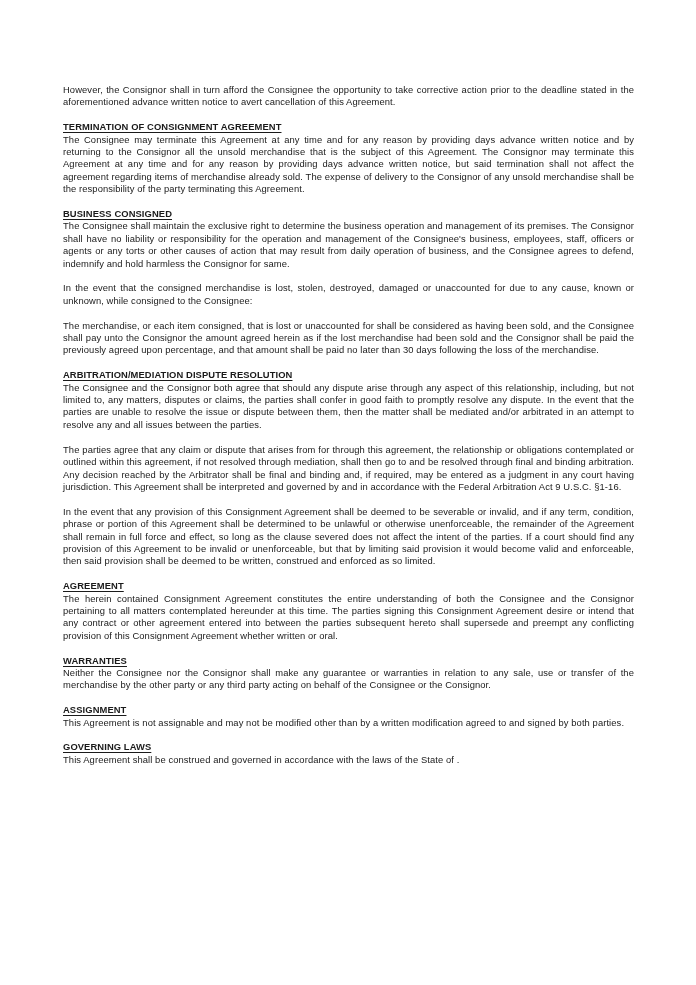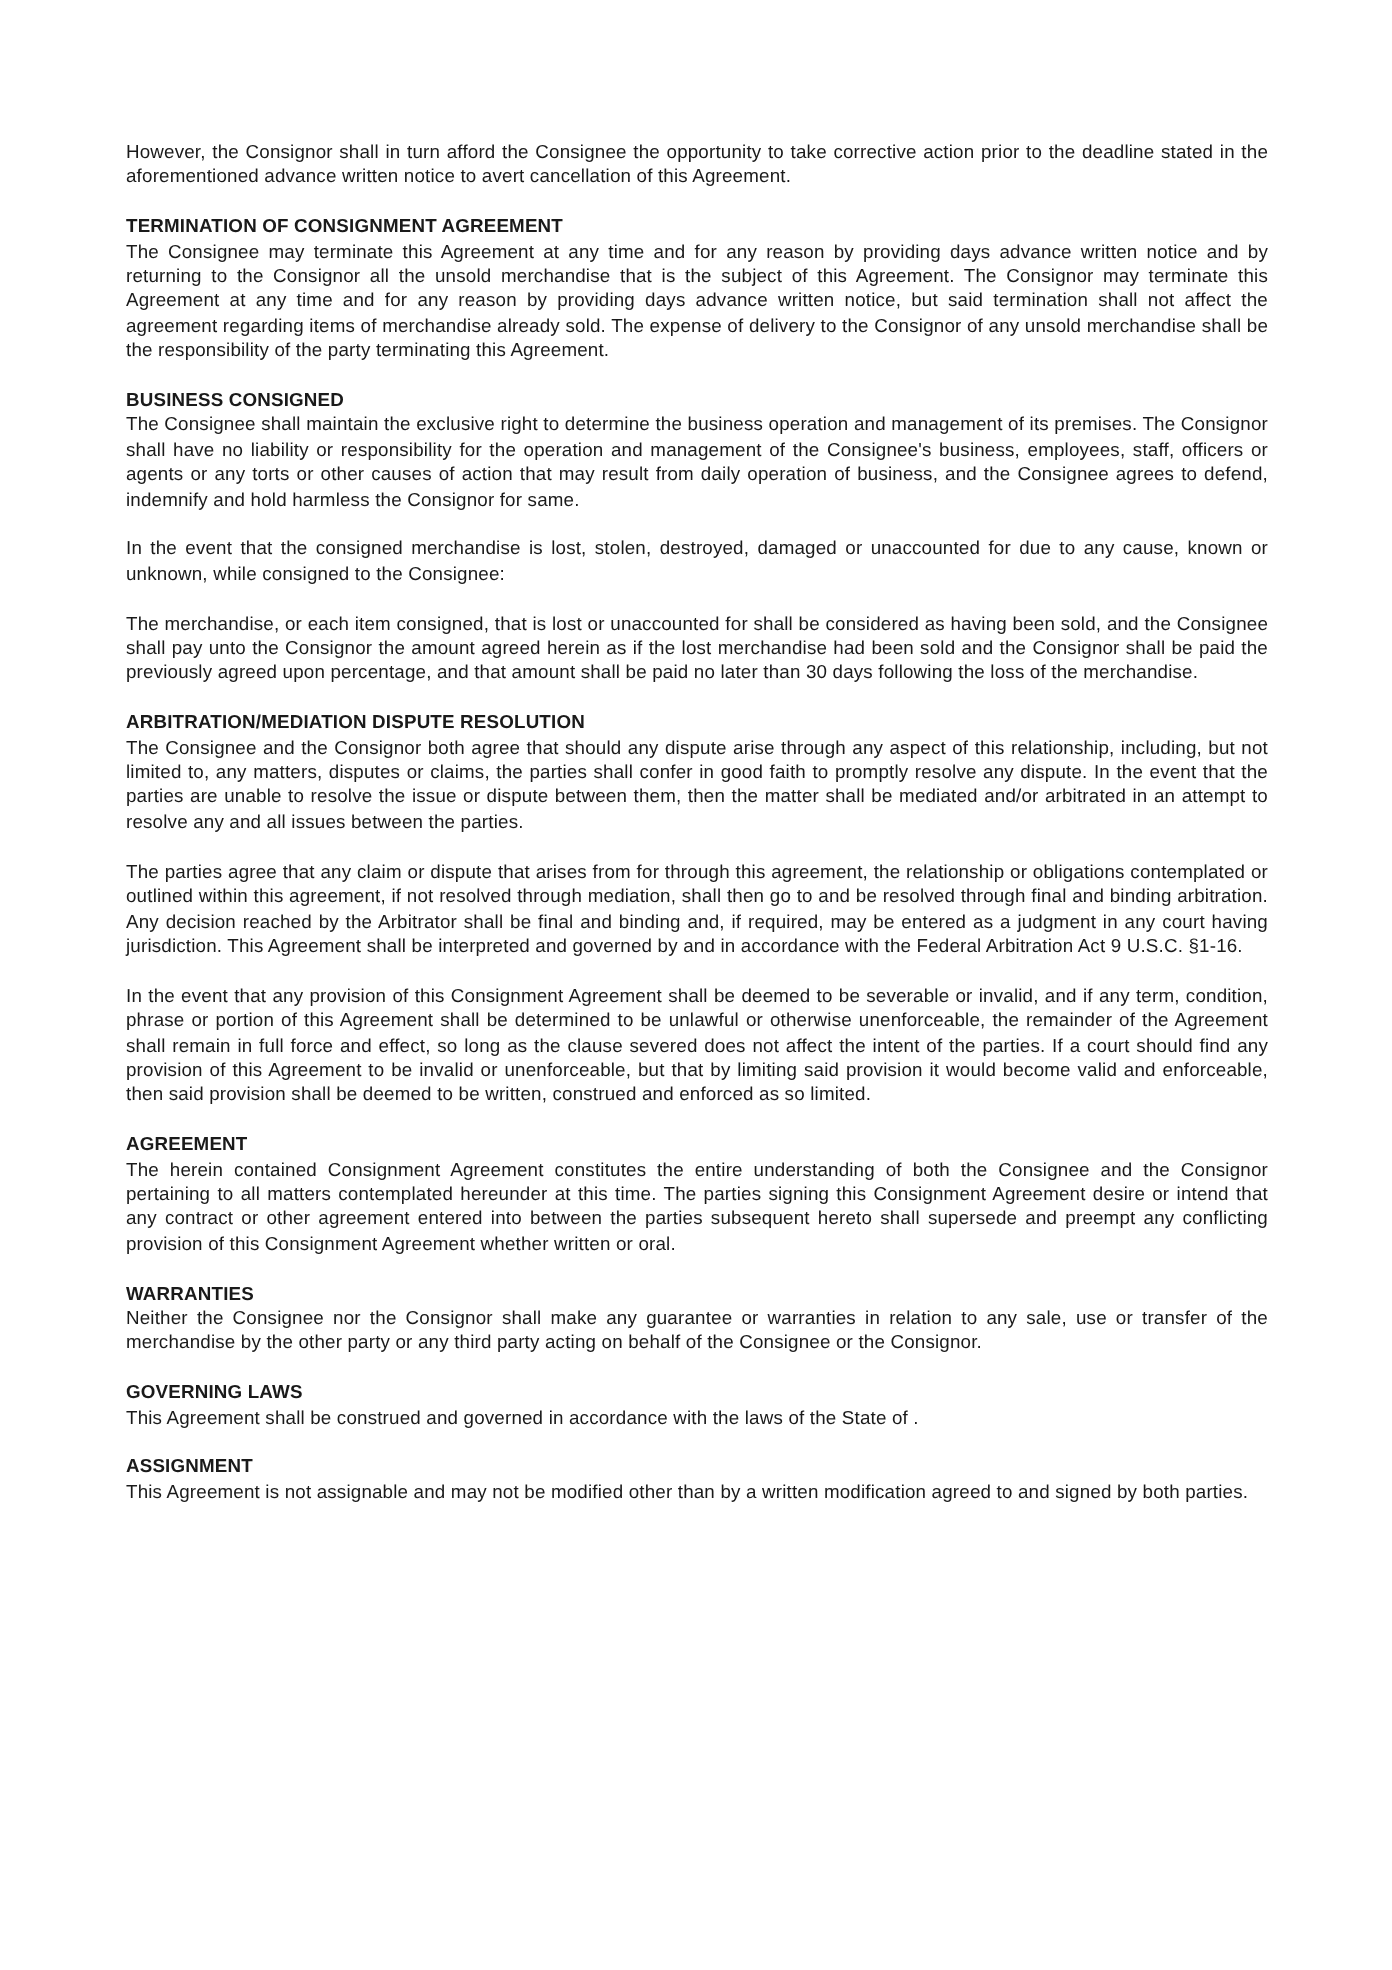--- a/index.html
+++ b/index.html
@@ -15,21 +15,21 @@
     position: relative;
     width: 696px;
     height: 985px;
     background: #ffffff;
     box-sizing: border-box;
     overflow: hidden;
   }
   .doc-body {
     position: absolute;
     left: 63px;
-    top: 70px;
+    top: 84px;
     width: 571px;
   }
   .para {
     font-size: 9.4px;
     line-height: 12.4px;
     text-align: justify;
     margin: 0;
     letter-spacing: 0.01em;
   }
   .section {
@@ -37,20 +37,21 @@
   }
   .heading {
     font-size: 9.4px;
     line-height: 12.4px;
     font-weight: bold;
     margin: 0;
     text-align: left;
     letter-spacing: 0.01em;
   }
   .heading span.h-txt {
+    text-decoration: underline;
     text-underline-offset: 1.5px;
   }
   .para + .para {
     margin-top: 12.4px;
   }
   .cite {
   }
 </style>
 </head>
 <body>
@@ -89,23 +90,23 @@
       <p class="heading"><span class="h-txt">AGREEMENT</span></p>
       <p class="para">The herein contained Consignment Agreement constitutes the entire understanding of both the Consignee and the Consignor pertaining to all matters contemplated hereunder at this time. The parties signing this Consignment Agreement desire or intend that any contract or other agreement entered into between the parties subsequent hereto shall supersede and preempt any conflicting provision of this Consignment Agreement whether written or oral.</p>
     </div>
 
     <div class="section">
       <p class="heading"><span class="h-txt">WARRANTIES</span></p>
       <p class="para">Neither the Consignee nor the Consignor shall make any guarantee or warranties in relation to any sale, use or transfer of the merchandise by the other party or any third party acting on behalf of the Consignee or the Consignor.</p>
     </div>
 
     <div class="section">
-      <p class="heading"><span class="h-txt">GOVERNING LAWS</span></p>
-      <p class="para">This Agreement shall be construed and governed in accordance with the laws of the State of .</p>
+      <p class="heading"><span class="h-txt">ASSIGNMENT</span></p>
+      <p class="para">This Agreement is not assignable and may not be modified other than by a written modification agreed to and signed by both parties.</p>
     </div>
 
     <div class="section">
-      <p class="heading"><span class="h-txt">ASSIGNMENT</span></p>
-      <p class="para">This Agreement is not assignable and may not be modified other than by a written modification agreed to and signed by both parties.</p>
+      <p class="heading"><span class="h-txt">GOVERNING LAWS</span></p>
+      <p class="para">This Agreement shall be construed and governed in accordance with the laws of the State of .</p>
     </div>
 
   </div>
 </div>
 
 </body></html>

